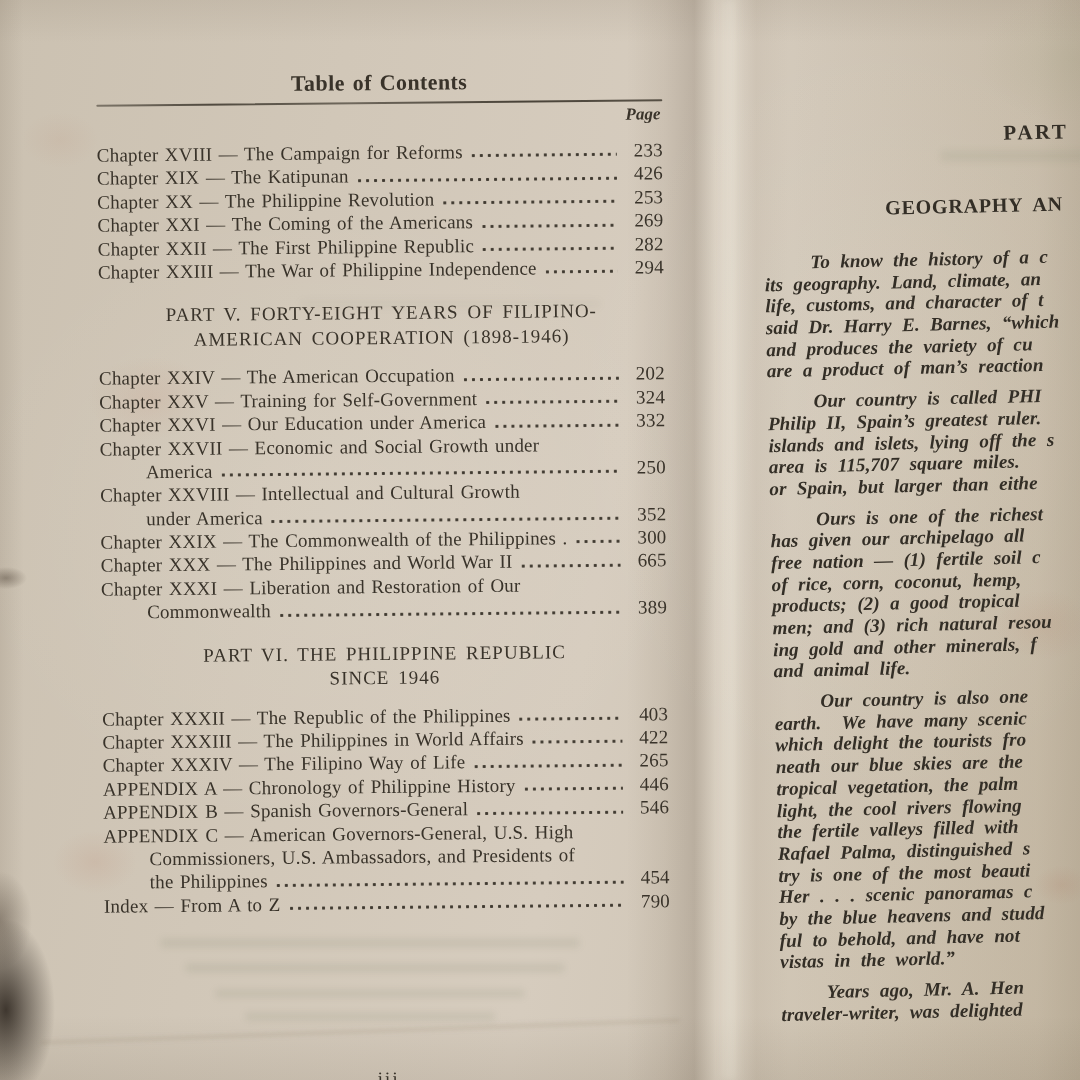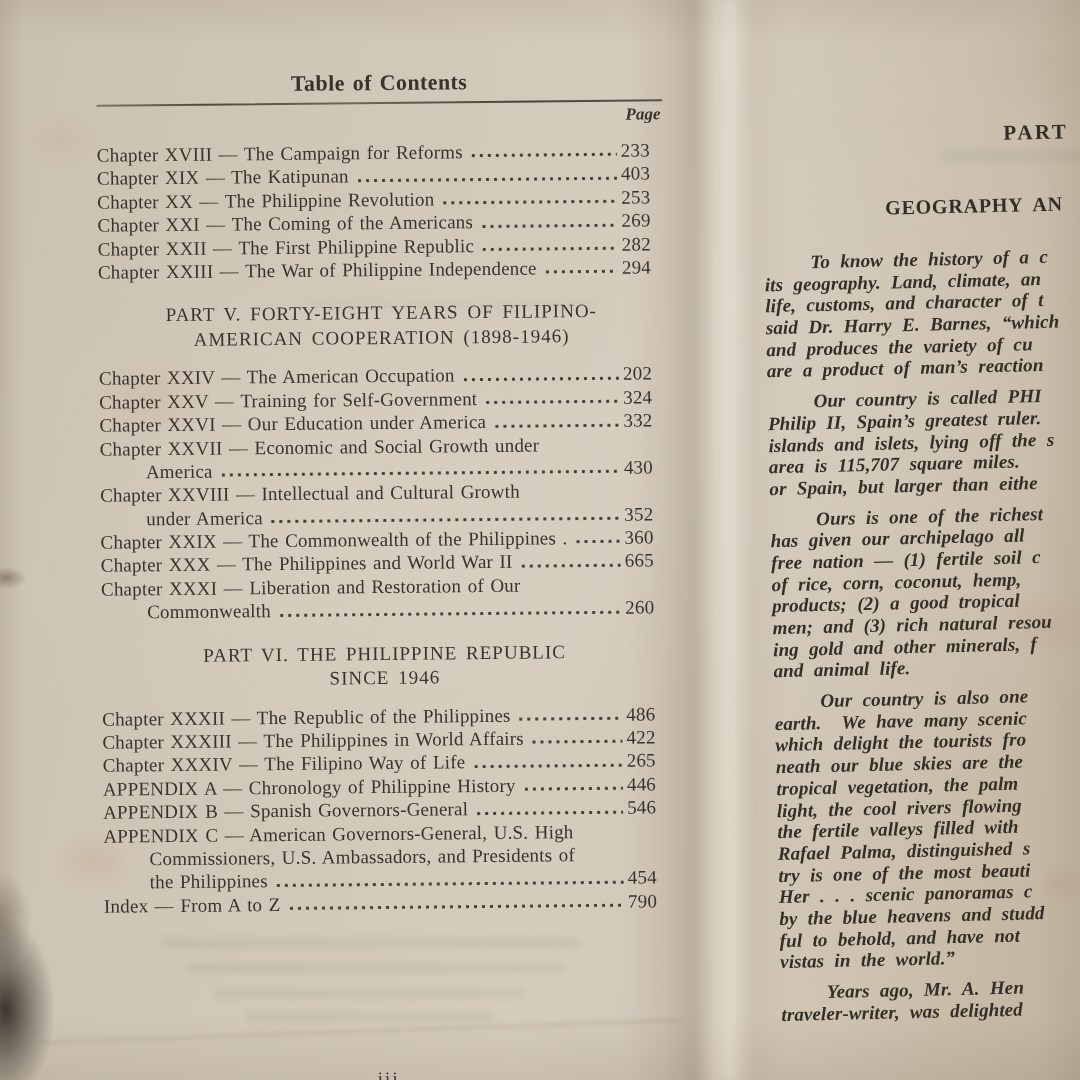--- a/index.html
+++ b/index.html
@@ -31,21 +31,21 @@
   .rule{height:2px;margin-top:6px;border-radius:1px;
     background:linear-gradient(90deg, rgba(58,52,42,.55), rgba(58,52,42,.85) 20%, rgba(58,52,42,.65) 45%, rgba(58,52,42,.9) 75%, rgba(58,52,42,.8));}
   .page-label{font-style:italic;font-weight:700;font-size:17px;line-height:20px;text-align:right;margin-top:3px;padding-right:2px;}
   .toc-section.first{margin-top:14px;}
   .sec-heading{margin:20px 0 14px;text-align:center;font-weight:500;font-size:19px;line-height:24.5px;letter-spacing:1px;word-spacing:3px;}
   .trow{display:flex;align-items:baseline;height:23.4px;font-weight:500;font-size:19px;line-height:23.4px;letter-spacing:.2px;word-spacing:1.5px;white-space:pre;}
   .trow .lbl{flex:none;}
   .trow.cont{padding-left:46px;}
   .leader{flex:1 1 auto;min-width:0;height:5px;align-self:flex-end;margin:0 4px 5px 8px;
     background:radial-gradient(circle at 2.5px 2.5px, rgba(57,51,42,.95) 1.35px, rgba(57,51,42,0) 1.8px) left bottom/8px 5px repeat-x;}
-  .pg{flex:none;width:42px;}
+  .pg{flex:none;width:42px;text-align:right;}
   .folio{position:absolute;left:0;top:998px;width:100%;text-align:center;font-size:19px;letter-spacing:2px;font-weight:500;}
   
   .rp-rot{position:absolute;left:700px;top:0;width:380px;height:1080px;transform:rotate(-1.3deg);transform-origin:80px 600px;color:#332e26;}
   .rp-part{position:absolute;left:314px;top:126px;font-weight:700;font-size:21px;line-height:24px;letter-spacing:2.5px;white-space:pre;}
   .rp-geo{position:absolute;left:194px;top:198px;font-weight:700;font-size:20px;line-height:24px;letter-spacing:.8px;word-spacing:5px;white-space:pre;}
   .rp-body{position:absolute;left:72px;top:252px;width:620px;font-style:italic;font-weight:600;font-size:19px;line-height:21.7px;word-spacing:5.5px;letter-spacing:.1px;}
   .para{margin:0 0 9px 0;}
   .pline{white-space:pre;height:21.7px;}
   .pfirst{text-indent:46px;}
   
@@ -74,51 +74,51 @@
   <div class="smudge sm5"></div>
   <div class="smudge sm6"></div>
 
   <div class="lp-inner">
     <div class="toc-title">Table of Contents</div>
     <div class="rule"></div>
     <div class="page-label">Page</div>
 
     <div class="toc-section first">
       <div class="trow"><span class="lbl">Chapter XVIII — The Campaign for Reforms</span><span class="leader"></span><span class="pg">233</span></div>
-      <div class="trow"><span class="lbl">Chapter XIX — The Katipunan</span><span class="leader"></span><span class="pg">403</span></div>
+      <div class="trow"><span class="lbl">Chapter XIX — The Katipunan</span><span class="leader"></span><span class="pg">426</span></div>
       <div class="trow"><span class="lbl">Chapter XX — The Philippine Revolution</span><span class="leader"></span><span class="pg">253</span></div>
       <div class="trow"><span class="lbl">Chapter XXI — The Coming of the Americans</span><span class="leader"></span><span class="pg">269</span></div>
       <div class="trow"><span class="lbl">Chapter XXII — The First Philippine Republic</span><span class="leader"></span><span class="pg">282</span></div>
       <div class="trow"><span class="lbl">Chapter XXIII — The War of Philippine Independence</span><span class="leader"></span><span class="pg">294</span></div>
     </div>
 
     <div class="toc-section">
       <div class="sec-heading">
         <div>PART V.  FORTY-EIGHT YEARS OF FILIPINO-</div>
         <div>AMERICAN COOPERATION  (1898-1946)</div>
       </div>
       <div class="trow"><span class="lbl">Chapter XXIV — The American Occupation</span><span class="leader"></span><span class="pg">202</span></div>
       <div class="trow"><span class="lbl">Chapter XXV — Training for Self-Government</span><span class="leader"></span><span class="pg">324</span></div>
       <div class="trow"><span class="lbl">Chapter XXVI — Our Education under America</span><span class="leader"></span><span class="pg">332</span></div>
       <div class="trow"><span class="lbl">Chapter XXVII — Economic and Social Growth under</span></div>
-      <div class="trow cont"><span class="lbl">America</span><span class="leader"></span><span class="pg">430</span></div>
+      <div class="trow cont"><span class="lbl">America</span><span class="leader"></span><span class="pg">250</span></div>
       <div class="trow"><span class="lbl">Chapter XXVIII — Intellectual and Cultural Growth</span></div>
       <div class="trow cont"><span class="lbl">under America</span><span class="leader"></span><span class="pg">352</span></div>
-      <div class="trow"><span class="lbl">Chapter XXIX — The Commonwealth of the Philippines .</span><span class="leader"></span><span class="pg">360</span></div>
+      <div class="trow"><span class="lbl">Chapter XXIX — The Commonwealth of the Philippines .</span><span class="leader"></span><span class="pg">300</span></div>
       <div class="trow"><span class="lbl">Chapter XXX — The Philippines and World War II</span><span class="leader"></span><span class="pg">665</span></div>
       <div class="trow"><span class="lbl">Chapter XXXI — Liberation and Restoration of Our</span></div>
-      <div class="trow cont"><span class="lbl">Commonwealth</span><span class="leader"></span><span class="pg">260</span></div>
+      <div class="trow cont"><span class="lbl">Commonwealth</span><span class="leader"></span><span class="pg">389</span></div>
     </div>
 
     <div class="toc-section">
       <div class="sec-heading">
         <div>PART VI.  THE PHILIPPINE REPUBLIC</div>
         <div>SINCE 1946</div>
       </div>
-      <div class="trow"><span class="lbl">Chapter XXXII — The Republic of the Philippines</span><span class="leader"></span><span class="pg">486</span></div>
+      <div class="trow"><span class="lbl">Chapter XXXII — The Republic of the Philippines</span><span class="leader"></span><span class="pg">403</span></div>
       <div class="trow"><span class="lbl">Chapter XXXIII — The Philippines in World Affairs</span><span class="leader"></span><span class="pg">422</span></div>
       <div class="trow"><span class="lbl">Chapter XXXIV — The Filipino Way of Life</span><span class="leader"></span><span class="pg">265</span></div>
       <div class="trow"><span class="lbl">APPENDIX A — Chronology of Philippine History</span><span class="leader"></span><span class="pg">446</span></div>
       <div class="trow"><span class="lbl">APPENDIX B — Spanish Governors-General</span><span class="leader"></span><span class="pg">546</span></div>
       <div class="trow"><span class="lbl">APPENDIX C — American Governors-General, U.S. High</span></div>
       <div class="trow cont"><span class="lbl">Commissioners, U.S. Ambassadors, and Presidents of</span></div>
       <div class="trow cont"><span class="lbl">the Philippines</span><span class="leader"></span><span class="pg">454</span></div>
       <div class="trow"><span class="lbl">Index — From A to Z</span><span class="leader"></span><span class="pg">790</span></div>
     </div>
 

